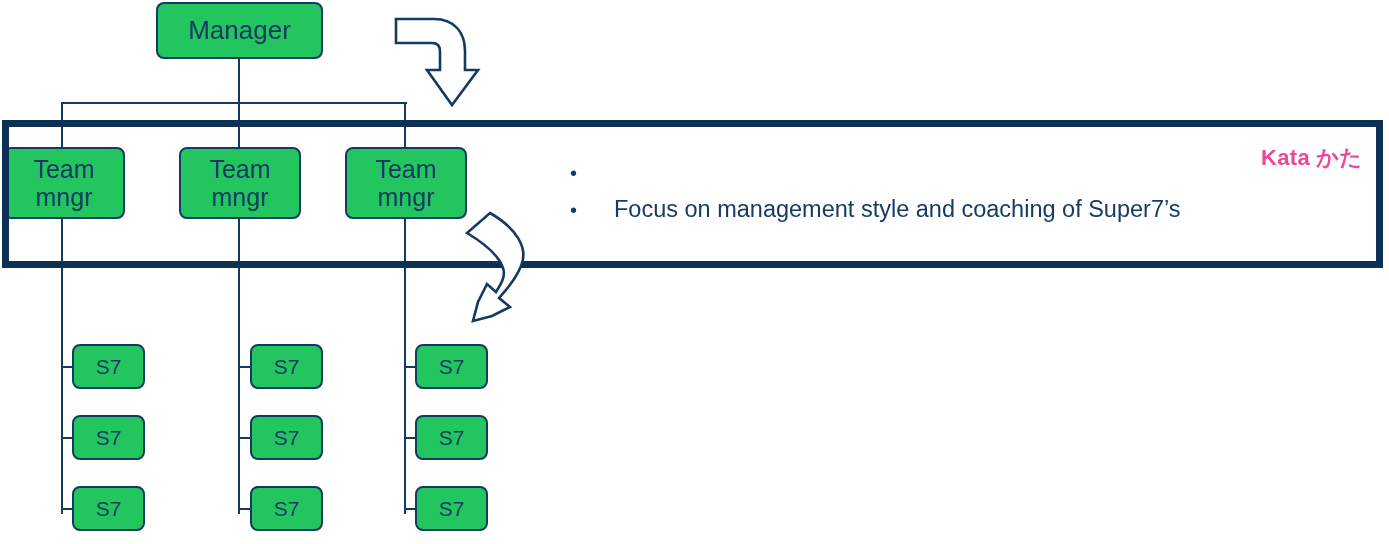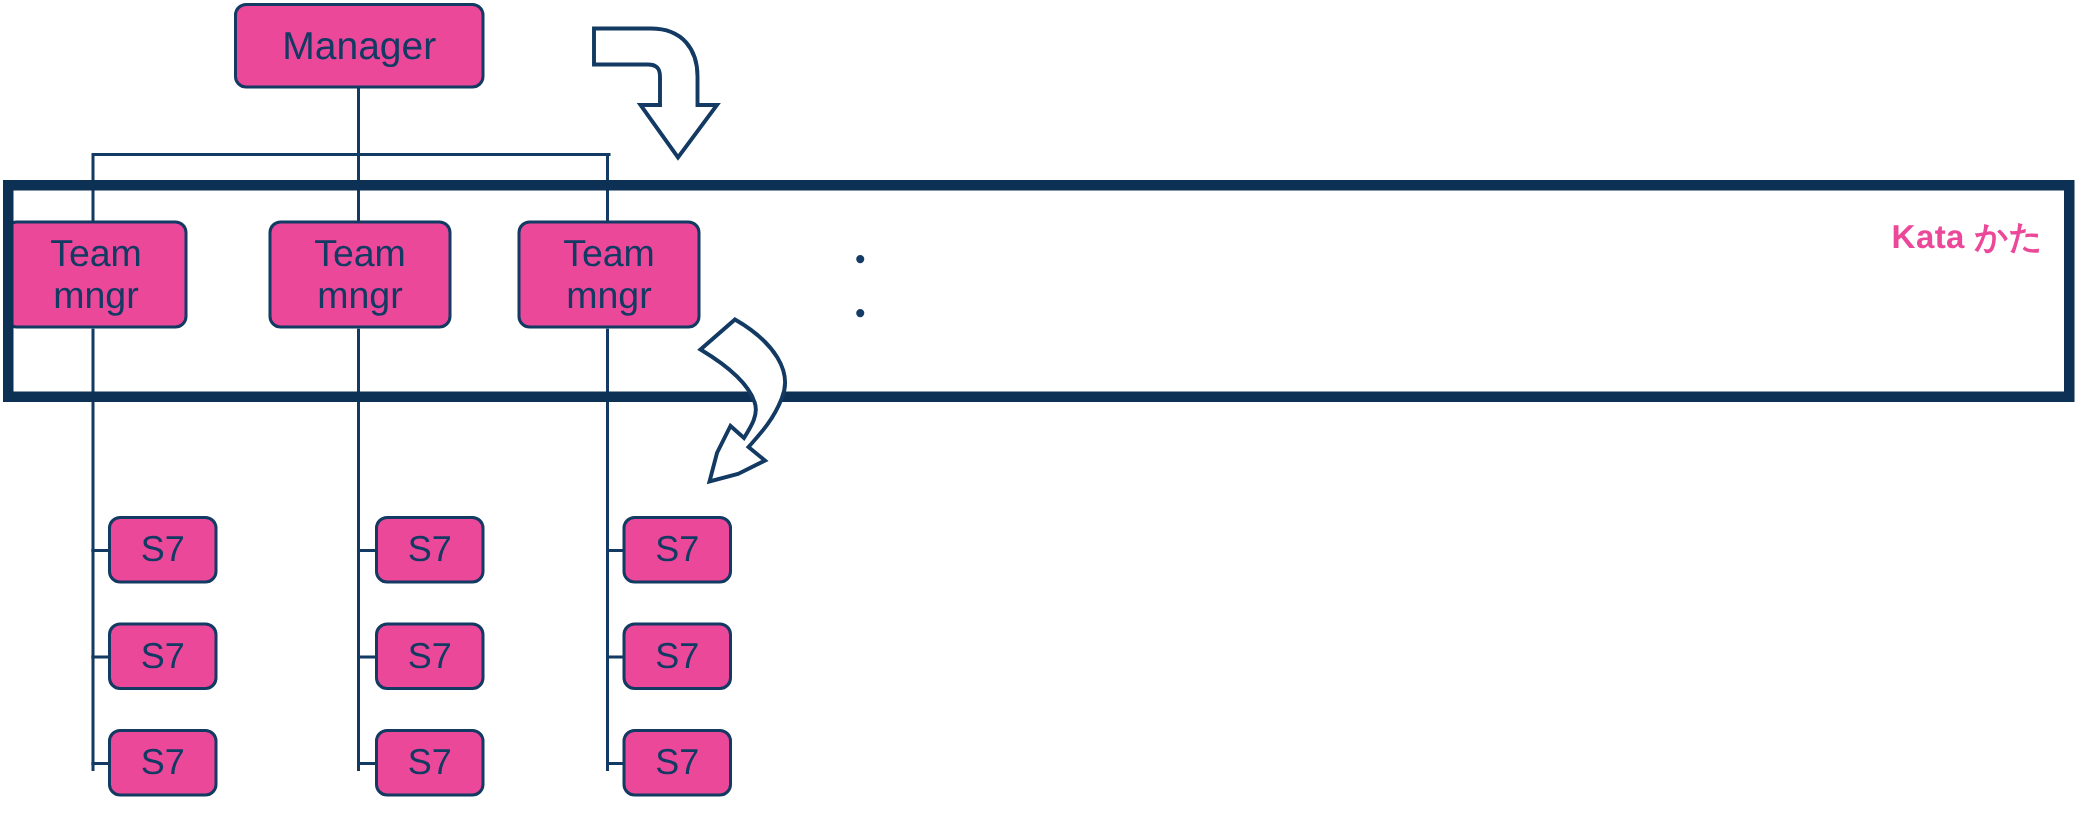--- a/index.html
+++ b/index.html
@@ -15,21 +15,21 @@
     font-family: "Liberation Sans", sans-serif;
     overflow: hidden;
   }
 
   
   .node {
     position: absolute;
     box-sizing: border-box;
     border: 2px solid #123a63;
     border-radius: 8px;
-    background: #ec4899;
+    background: #22c55e;
     color: #123a63;
     display: flex;
     align-items: center;
     justify-content: center;
     text-align: center;
     line-height: 1.14;
     white-space: pre-line;
   }
   .node-manager {
     left: 156px;
@@ -44,21 +44,21 @@
     height: 72px;
     font-size: 25px;
   }
   .node-tm.c0 { left: 3px; }
   .node-tm.c1 { left: 179px; }
   .node-tm.c2 { left: 345px; }
 
   .node-s7 {
     width: 73px;
     height: 45px;
-    font-size: 24px;
+    font-size: 21px;
   }
   .node-s7.c0 { left: 72px; }
   .node-s7.c1 { left: 250px; }
   .node-s7.c2 { left: 415px; }
   .node-s7.r0 { top: 344px; }
   .node-s7.r1 { top: 415px; }
   .node-s7.r2 { top: 486px; }
 
   
   .line {
@@ -171,20 +171,21 @@
   <div class="kata-box">
     <div class="kata-label">Kata かた</div>
   </div>
 
   <div class="bullets">
     <div class="bullet-row">
       <span class="bullet-dot">•</span>
     </div>
     <div class="bullet-row">
       <span class="bullet-dot">•</span>
+      <span>Focus on management style and coaching of Super7’s</span>
     </div>
   </div>
 
   <svg class="overlay" viewBox="0 0 1389 544">
 
     <path d="M 396 19
              L 434 19
              C 455 19 465 33 465 51
              L 465 70
              L 478 70

